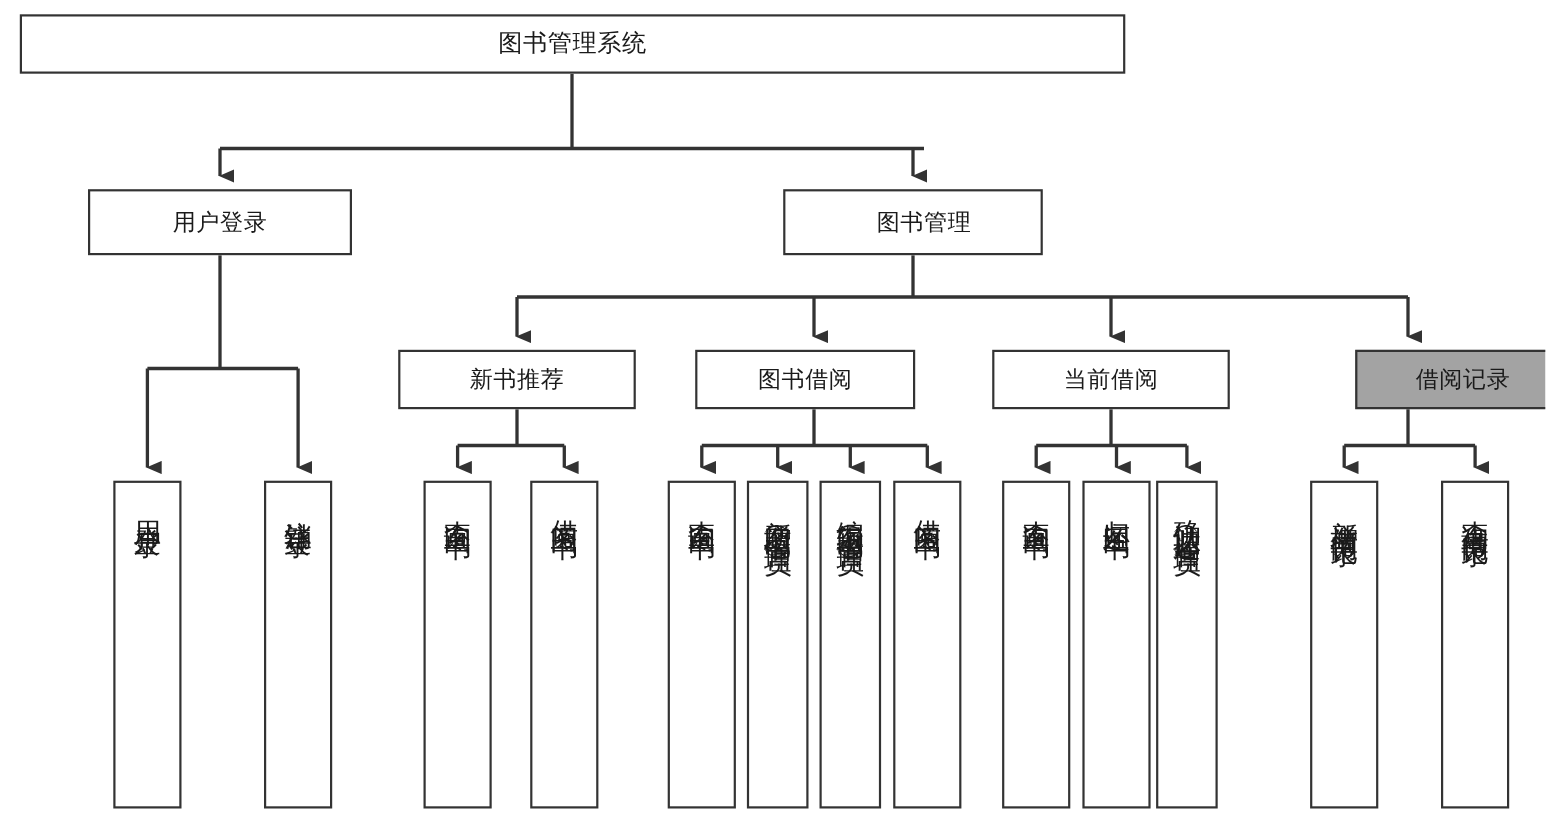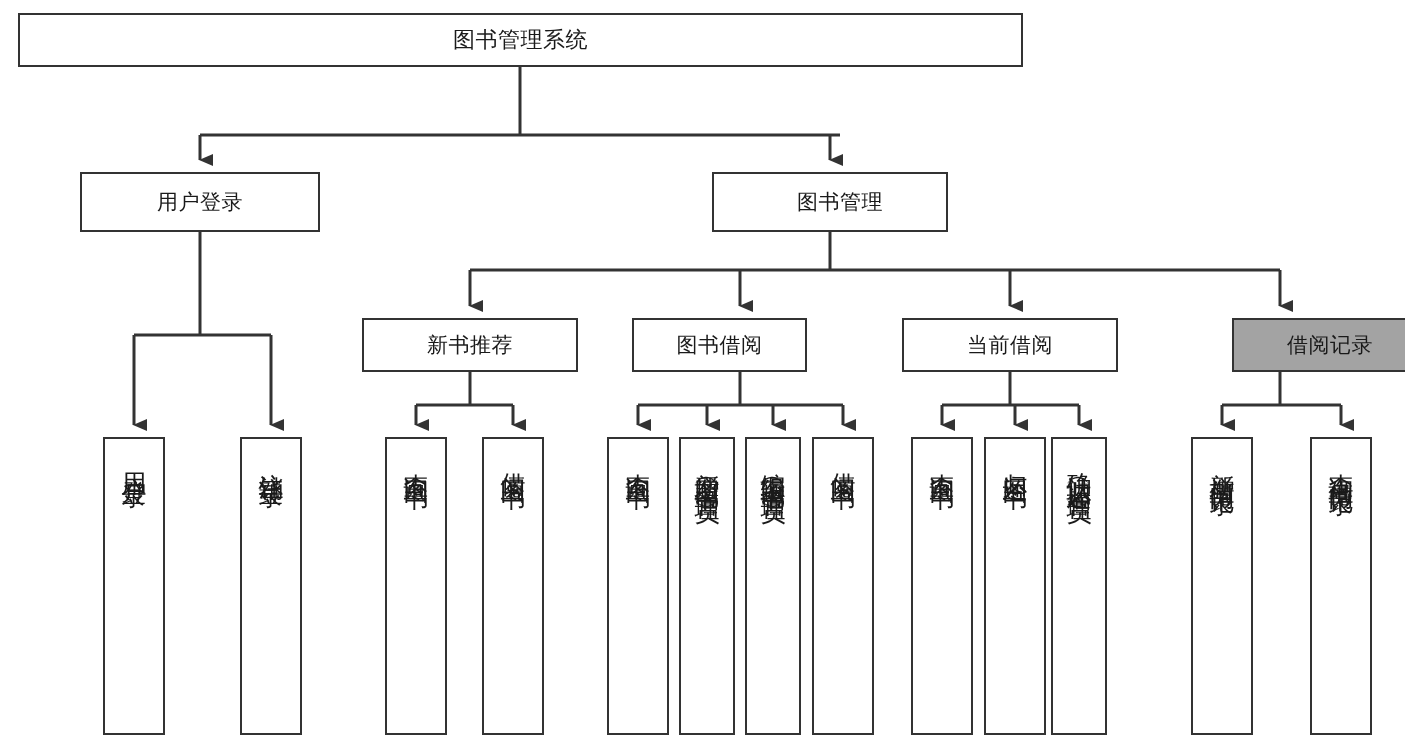--- a/index.html
+++ b/index.html
@@ -131,21 +131,21 @@
   <div class="node h" id="node-l1-0" style="left: 80px; top: 172px; width: 240px; height: 60px; border-color: rgb(51, 51, 51); background: rgb(255, 255, 255);">
     <span class="label" style="color: rgb(26, 26, 26);">用户登录</span>
   </div>
   <div class="node h" id="node-l1-1" style="left: 712px; top: 172px; width: 236px; height: 60px; border-color: rgb(51, 51, 51); background: rgb(255, 255, 255);">
     <span class="label" style="color: rgb(26, 26, 26); margin-left: 20px;">图书管理</span>
   </div>
 
   <div class="node h" id="node-l2-0" style="left: 362px; top: 318px; width: 216px; height: 54px; border-color: rgb(51, 51, 51); background: rgb(255, 255, 255);">
     <span class="label" style="color: rgb(26, 26, 26);">新书推荐</span>
   </div>
-  <div class="node h" id="node-l2-1" style="left: 632px; top: 318px; width: 175px; height: 54px; border-color: rgb(51, 51, 51); background: rgb(255, 255, 255);">
+  <div class="node h" id="node-l2-1" style="left: 632px; top: 318px; width: 200px; height: 54px; border-color: rgb(51, 51, 51); background: rgb(255, 255, 255);">
     <span class="label" style="color: rgb(26, 26, 26);">图书借阅</span>
   </div>
   <div class="node h" id="node-l2-2" style="left: 902px; top: 318px; width: 216px; height: 54px; border-color: rgb(51, 51, 51); background: rgb(255, 255, 255);">
     <span class="label" style="color: rgb(26, 26, 26);">当前借阅</span>
   </div>
   <div class="node h" id="node-l2-3" style="left: 1232px; top: 318px; width: 196px; height: 54px; border-color: rgb(51, 51, 51); background: #a3a3a3;">
     <span class="label" style="color: rgb(26, 26, 26);">借阅记录</span>
   </div>
 
   <div class="node v" id="node-leaf-0" style="left: 103px; top: 437px; width: 62px; height: 298px; border-color: rgb(51, 51, 51); background: rgb(255, 255, 255);">

